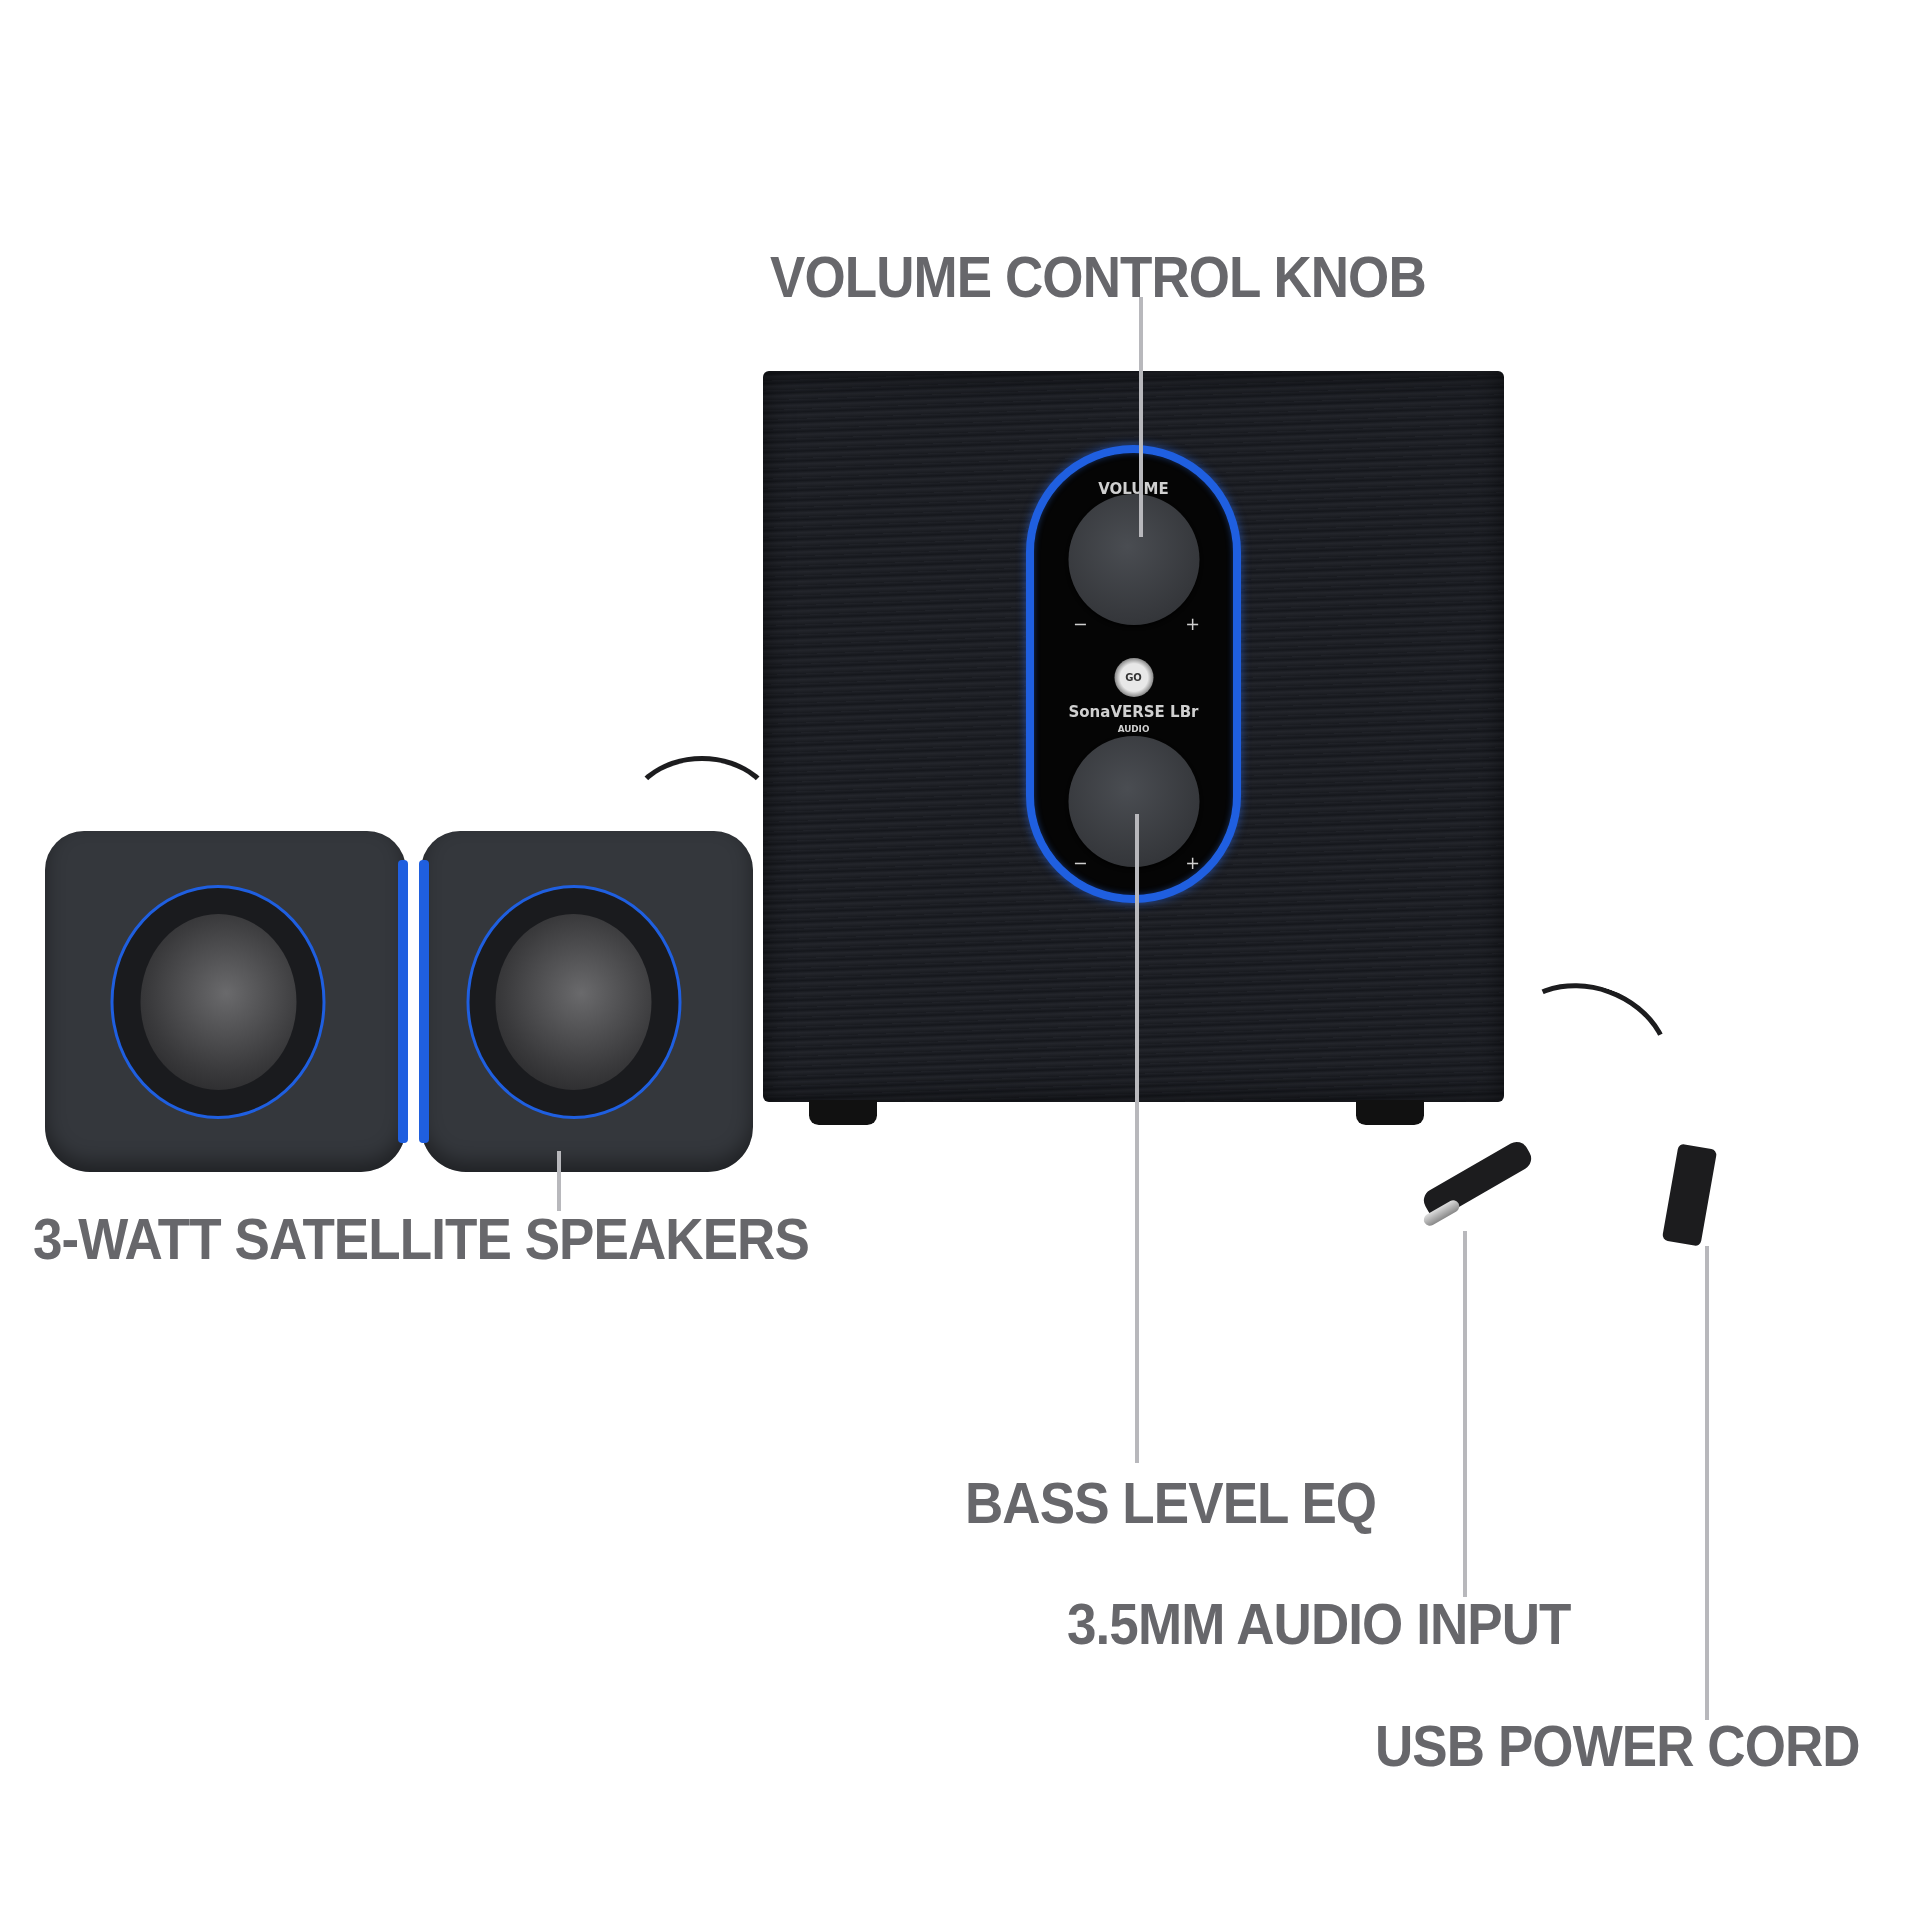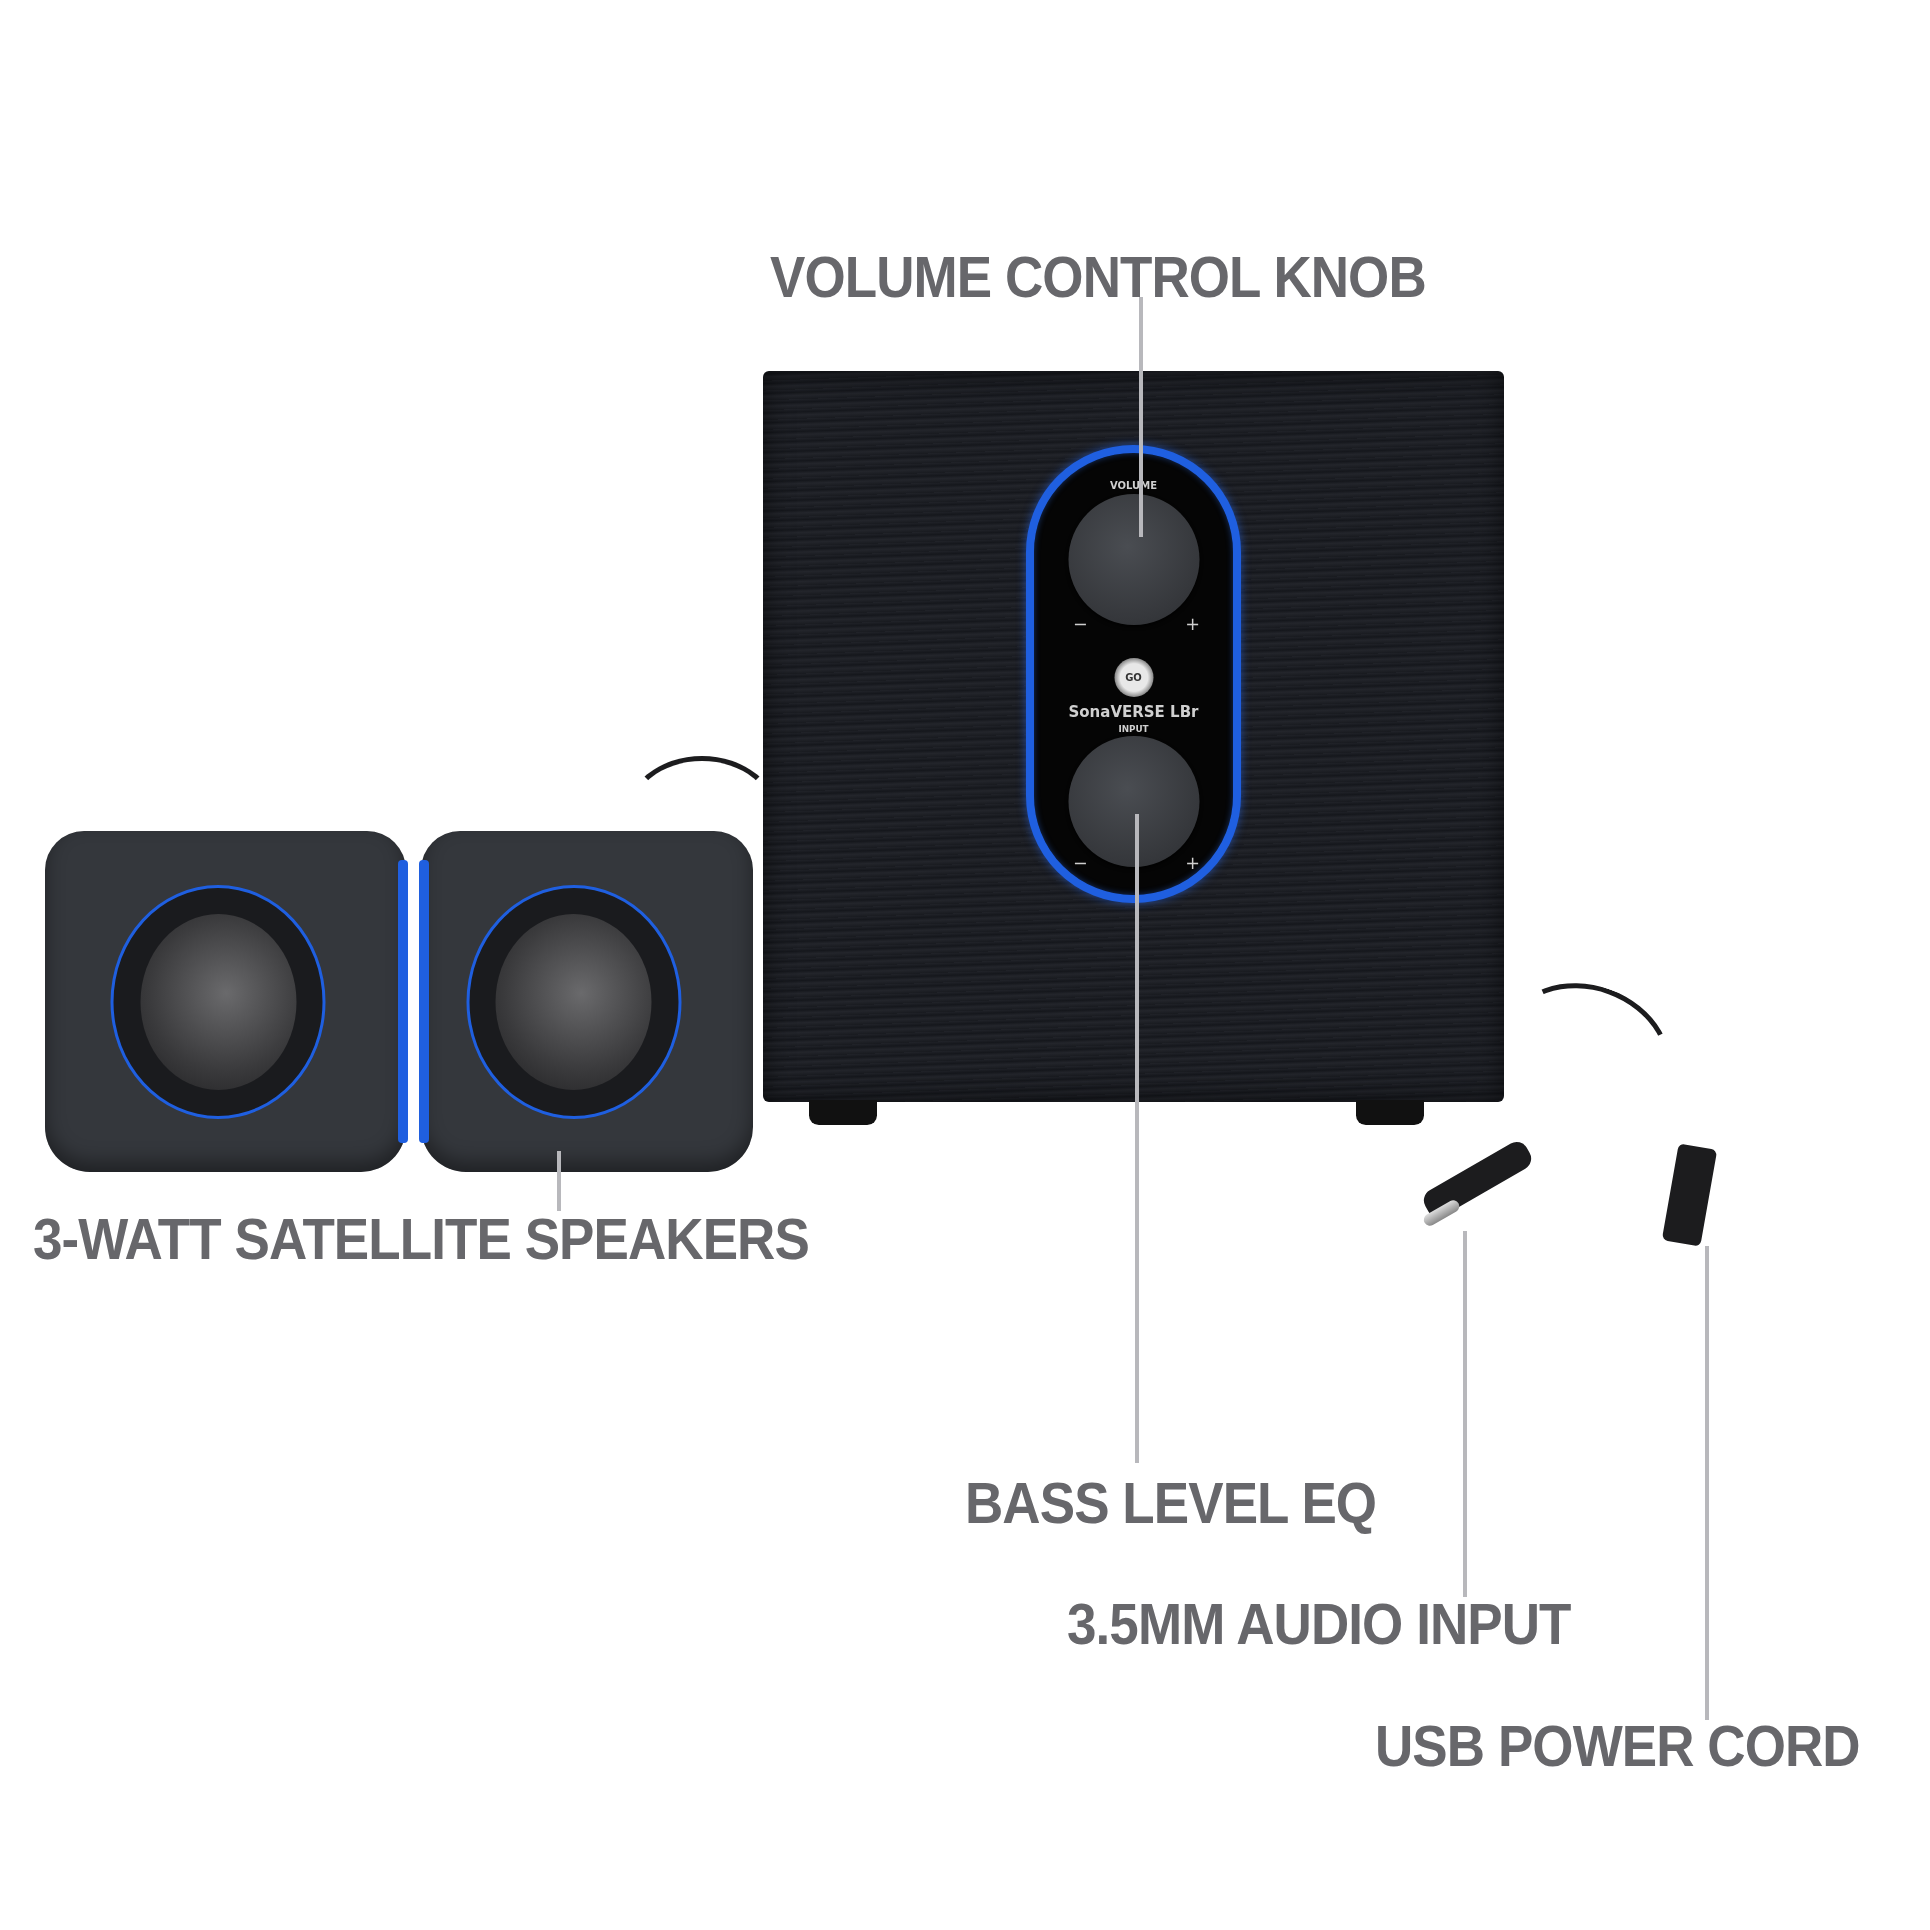--- a/index.html
+++ b/index.html
@@ -49,27 +49,27 @@
          border-radius:5.9px; transform:rotate(10deg); }
 </style>
 </head>
 <body>
 
 <div class="sub"></div>
 <div class="sub-foot" style="left:809px"></div>
 <div class="sub-foot" style="left:1356px"></div>
 
 <div class="panel">
-  <div class="panel-text" style="top:27px;font-size:10px;">VOLUME</div>
+  <div class="panel-text" style="top:27px;font-size:15px;">VOLUME</div>
   <div class="knob" style="top:41px;"></div>
   <div class="pm" style="left:39px;top:161px;">−</div>
   <div class="pm" style="right:33px;top:161px;">+</div>
   <div class="go-logo" style="top:205px;">GO</div>
   <div class="panel-text" style="top:250px;font-size:15px;">SonaVERSE LBr</div>
-  <div class="panel-text" style="top:271px;font-size:8.8px;">INPUT</div>
+  <div class="panel-text" style="top:271px;font-size:8.8px;">AUDIO</div>
   <div class="knob" style="top:283px;"></div>
   <div class="pm" style="left:39px;top:400px;">−</div>
   <div class="pm" style="right:33px;top:400px;">+</div>
 </div>
 
 <div class="cable" style="left:624px;top:756px;width:146px;height:117px;"></div>
 
 <div class="sat" style="left:45px;top:831px;">
   <div class="sat-edge" style="right:-2px;"></div>
   <div class="driver-ring" style="left:48%;">

